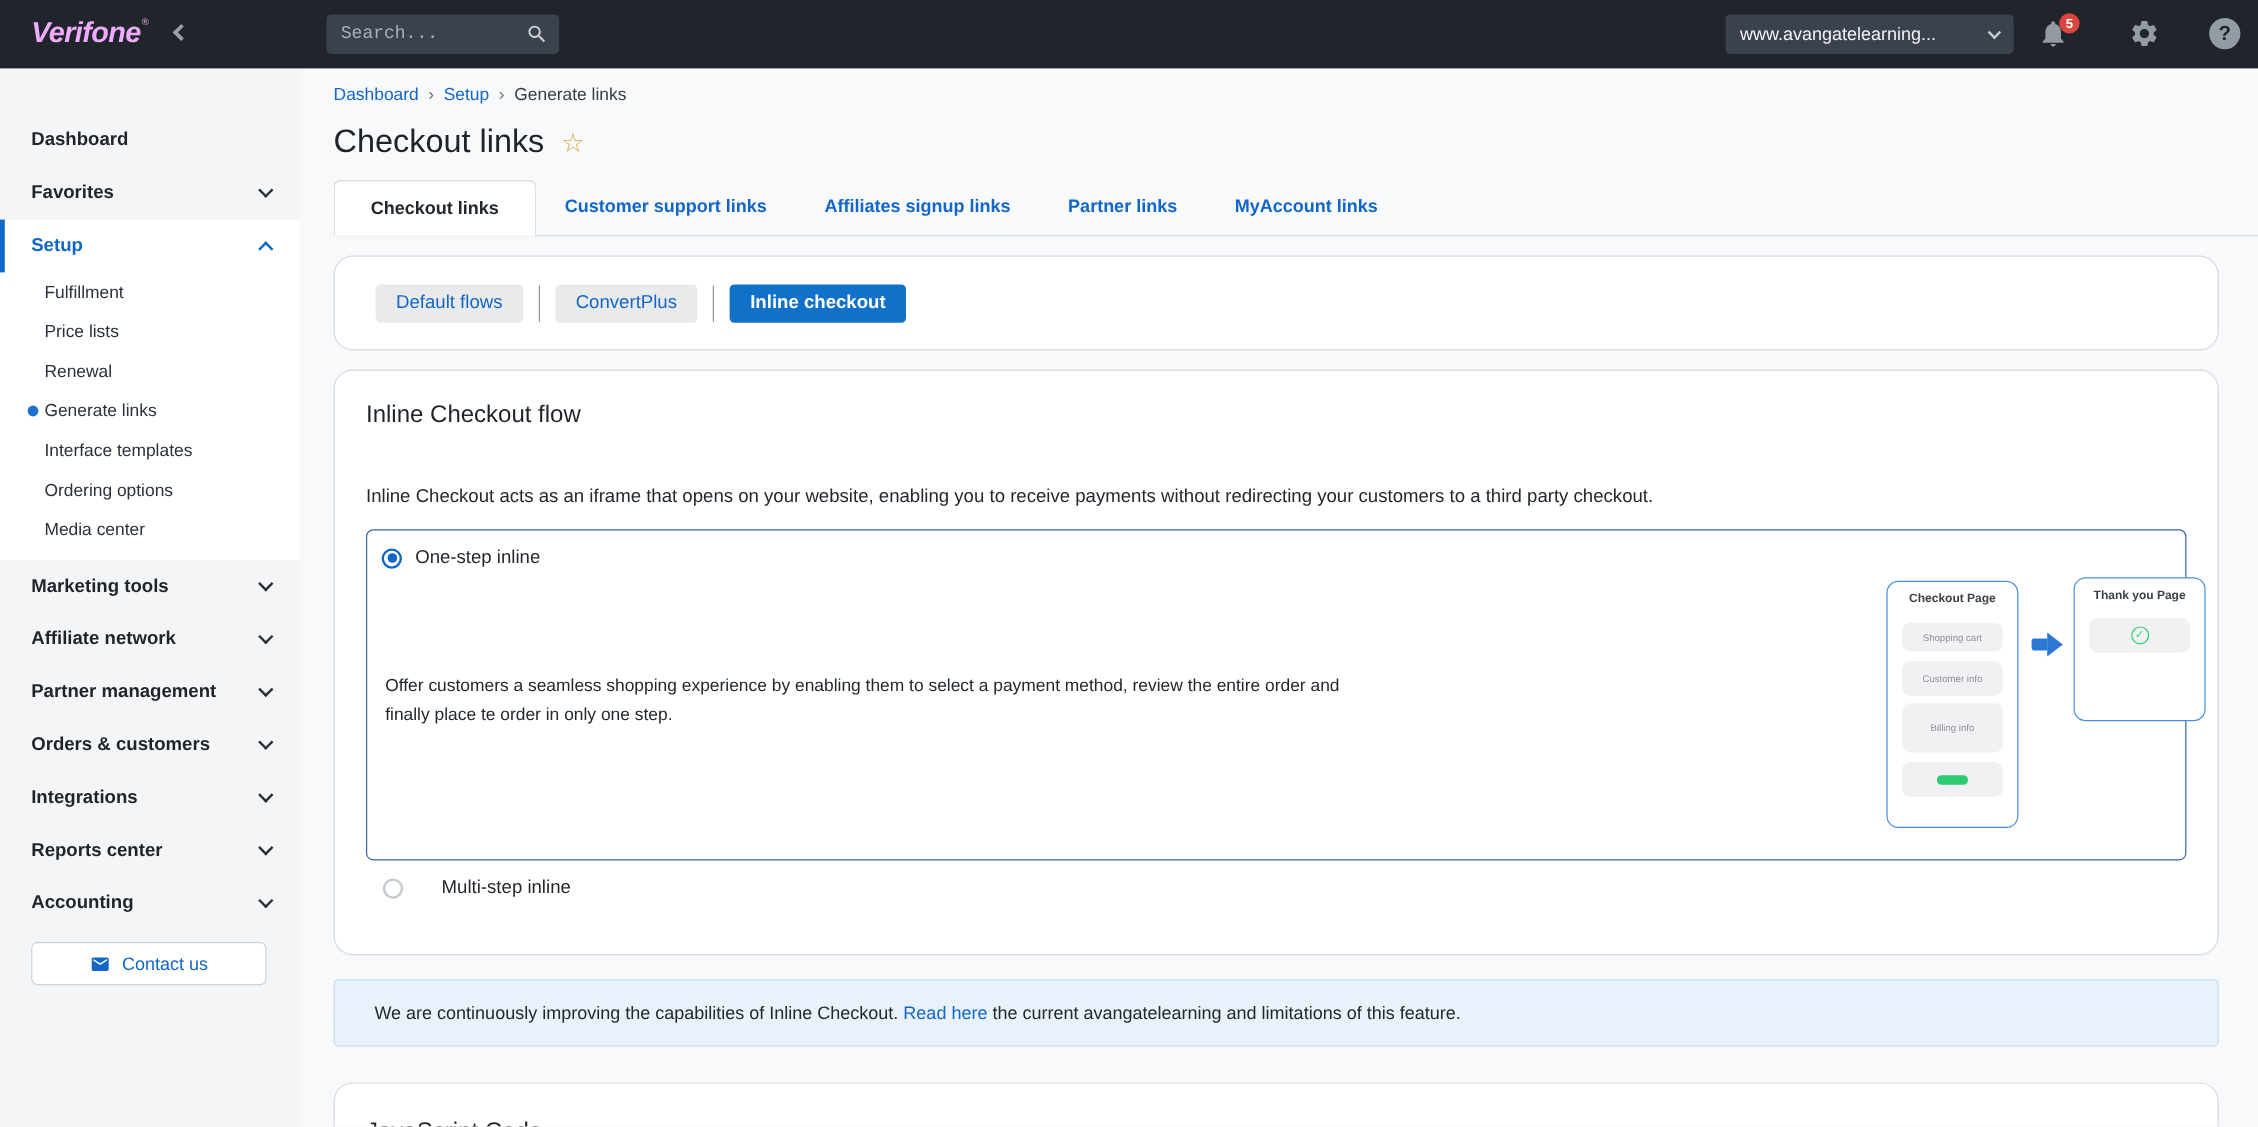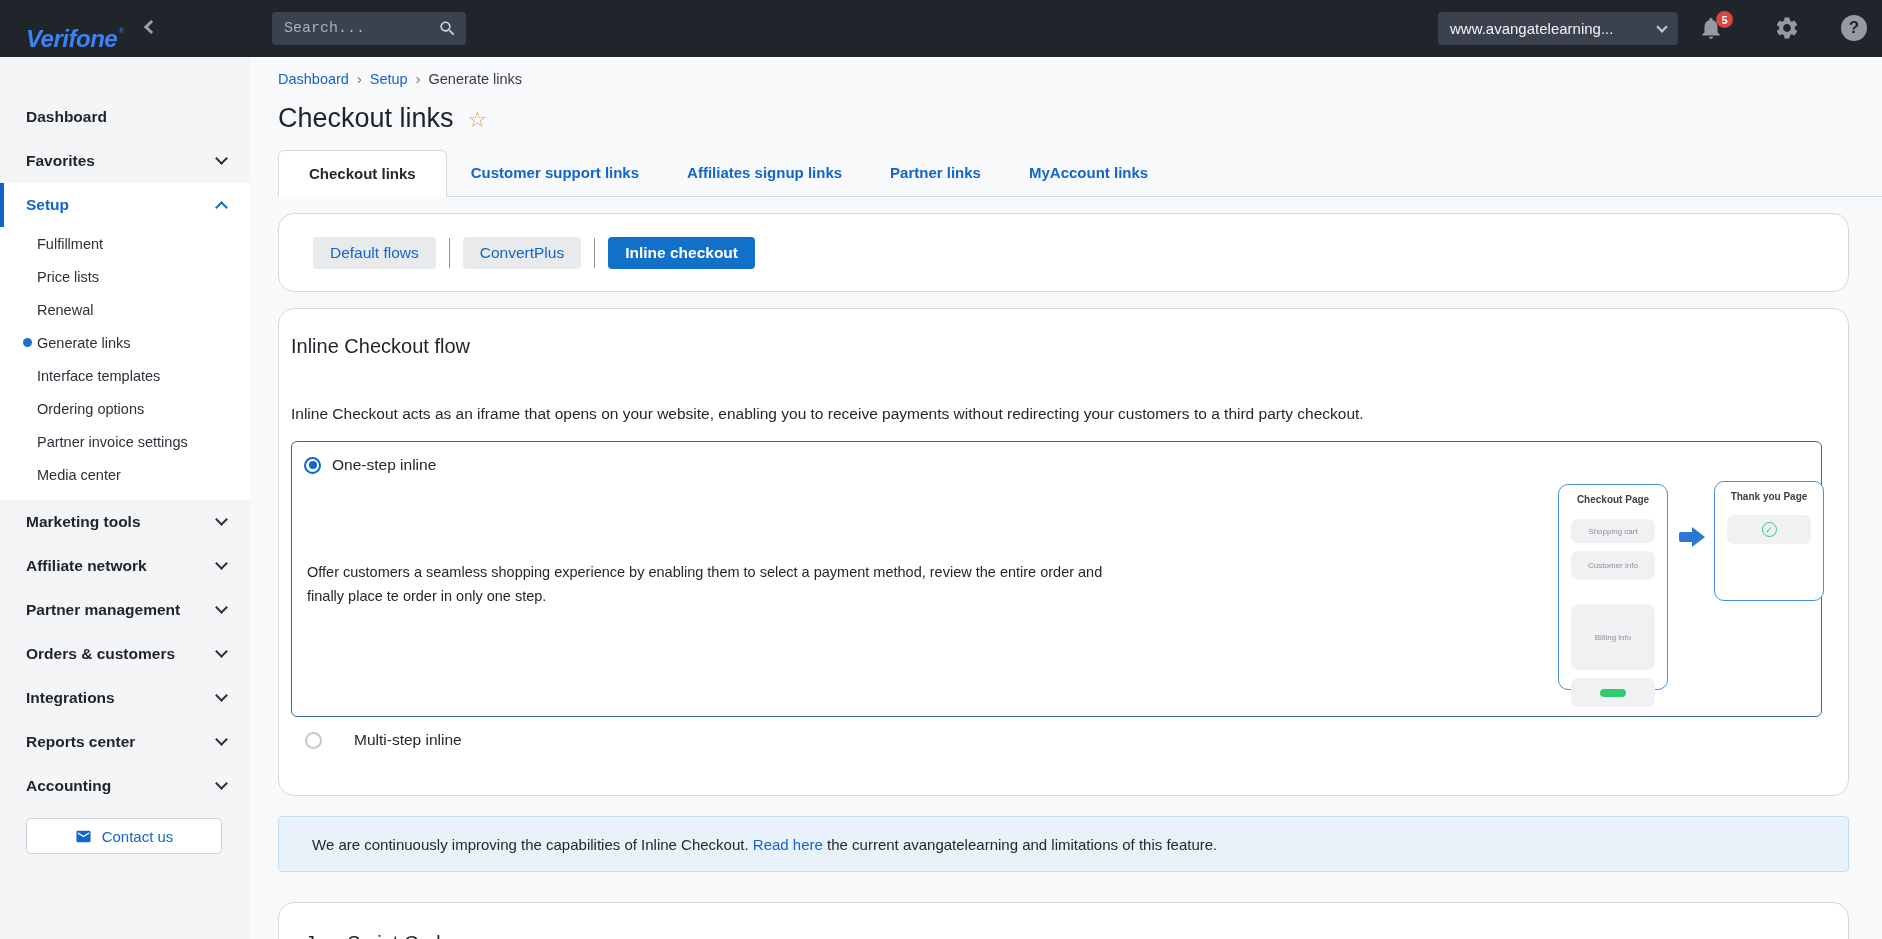--- a/index.html
+++ b/index.html
@@ -1,21 +1,21 @@
 <!DOCTYPE html>
 <html><head>
 <meta charset="utf-8">
 <style>
   * { margin:0; padding:0; box-sizing:border-box; }
   html,body { width:1882px; height:939px; overflow:hidden; background:#f8f9fb;
     font-family:"Liberation Sans","DejaVu Sans",sans-serif; }
 
   
   .topbar { position:relative; width:1882px; height:57px; background:#20242b; }
-  .tb-logo { position:absolute; left:26px; top:25px; color:#3b82f6; font-size:24px;
+  .tb-logo { position:absolute; left:26px; top:14px; color:#f0abfc; font-size:24px;
     font-weight:800; font-style:italic; letter-spacing:-0.5px; }
   .tb-logo sup { font-size:8px; font-style:normal; opacity:.75; vertical-align:14px; margin-left:1px;}
   .tb-collapse { position:absolute; left:142px; top:20px; width:14px; height:14px; cursor:pointer; }
   .tb-collapse .chevL { display:block; width:10px; height:10px; margin:2px 0 0 4px;
     border-left:3px solid #9aa1aa; border-bottom:3px solid #9aa1aa; transform:rotate(45deg); }
   .tb-search { position:absolute; left:272px; top:12px; width:194px; height:33px;
     background:#3b424d; border-radius:4px; }
   .tb-search input { width:100%; height:100%; background:transparent; border:none; outline:none;
     color:#e3e7ec; font-size:15px; padding:0 36px 0 12px; font-family:Liberation Mono, monospace; }
   .tb-search input::placeholder { color:#a9afb8; }
@@ -70,21 +70,21 @@
   .tab.active { color:#23282e; background:#fff; border:1px solid #d4dae0; border-bottom:1px solid #fff;
     border-radius:6px 6px 0 0; padding:0 30px; margin:0 0 -1px 0; line-height:45px; height:47px; }
 
   .panel { background:#fff; border:1px solid #d3d9e0; border-radius:16px; }
   .flowpanel { margin-top:16px; height:79px; display:flex; align-items:center; padding-left:34px; }
   .flowbtn { height:32px; padding:0 17px; border:none; border-radius:4px; background:#e9eaec;
     color:#1266c7; font-size:15.5px; font-family:inherit; cursor:pointer; }
   .flowbtn.primary { background:#1170c8; color:#fff; font-weight:600; }
   .flowdiv { width:1px; height:30px; background:#8d939a; margin:0 13px; }
 
-  .card { margin-top:16px; padding:24px 26px 46px 12px; }
+  .card { margin-top:16px; padding:24px 26px 46px 26px; }
   .card h2 { font-size:20px; font-weight:400; color:#1f242b; line-height:26px; }
   .card .intro { margin-top:44px; font-size:15.5px; color:#23282e; line-height:22px; }
 
   .optionbox { position:relative; margin-top:16px; height:276px;
     border:1.5px solid #3a66a8; border-radius:6px; }
   .radio-row { display:flex; align-items:center; gap:11px; }
   .optionbox .radio-row { position:absolute; left:12px; top:14px; }
   .radio { width:17px; height:17px; border-radius:50%; background:#fff; border:2px solid #c3c9d0;
     flex:none; cursor:pointer; display:flex; align-items:center; justify-content:center; }
   .radio.sel { border-color:#1266c7; }
@@ -96,21 +96,21 @@
   
   .illus { position:absolute; left:1266px; top:39px; display:flex; align-items:flex-start; }
   .illus-card { background:#fff; border:1.5px solid #4a90d9; border-radius:10px; }
   .illus-a { width:110px; height:206px; margin-top:3px; }
   .illus-b { width:110px; height:120px; }
   .illus-title { font-size:10px; font-weight:700; color:#3c4248; text-align:center; margin-top:9px; }
   .illus-step { background:#f1f1f3; border-radius:7px; display:flex; align-items:center;
     justify-content:center; font-size:8px; color:#8a9199; }
   .s1 { height:24px; margin:14px 12px 0; }
   .s2 { height:29px; margin:8px 12px 0; }
-  .s3 { height:66px; margin:24px 12px 0; }
+  .s3 { height:41px; margin:6px 12px 0; }
   .s4 { height:29px; margin:8px 12px 0; }
   .s5 { height:29px; margin:13px 12px 0; }
   .green-pill { width:26px; height:8px; border-radius:4px; background:#2ecc71; }
   .check-circle { width:15px; height:15px; border:1.3px solid #2ecc71; border-radius:50%;
     color:#2ecc71; font-size:9px; display:flex; align-items:center; justify-content:center; }
   .ic-arrow { display:flex; align-items:center; margin:46px 9px 0 11px; }
   .arrow-stem { width:13px; height:10px; background:#2a78d4; border-radius:2px 0 0 2px; }
   .arrow-head { width:0; height:0; border-top:10px solid transparent; border-bottom:10px solid transparent;
     border-left:13px solid #2a78d4; }
 
@@ -170,21 +170,20 @@
       <div class="sb-row setup">
         <span>Setup</span>
         <span class="chev up"></span>
       </div>
       <div class="sb-sub">Fulfillment</div>
       <div class="sb-sub">Price lists</div>
       <div class="sb-sub">Renewal</div>
       <div class="sb-sub active">Generate links</div>
       <div class="sb-sub">Interface templates</div>
       <div class="sb-sub">Ordering options</div>
-      <div class="sb-sub">Partner invoice settings</div>
       <div class="sb-sub">Media center</div>
     </div>
 
     <div class="sb-row">
       <span>Marketing tools</span>
       <span class="chev"></span>
     </div>
     <div class="sb-row">
       <span>Affiliate network</span>
       <span class="chev"></span>

